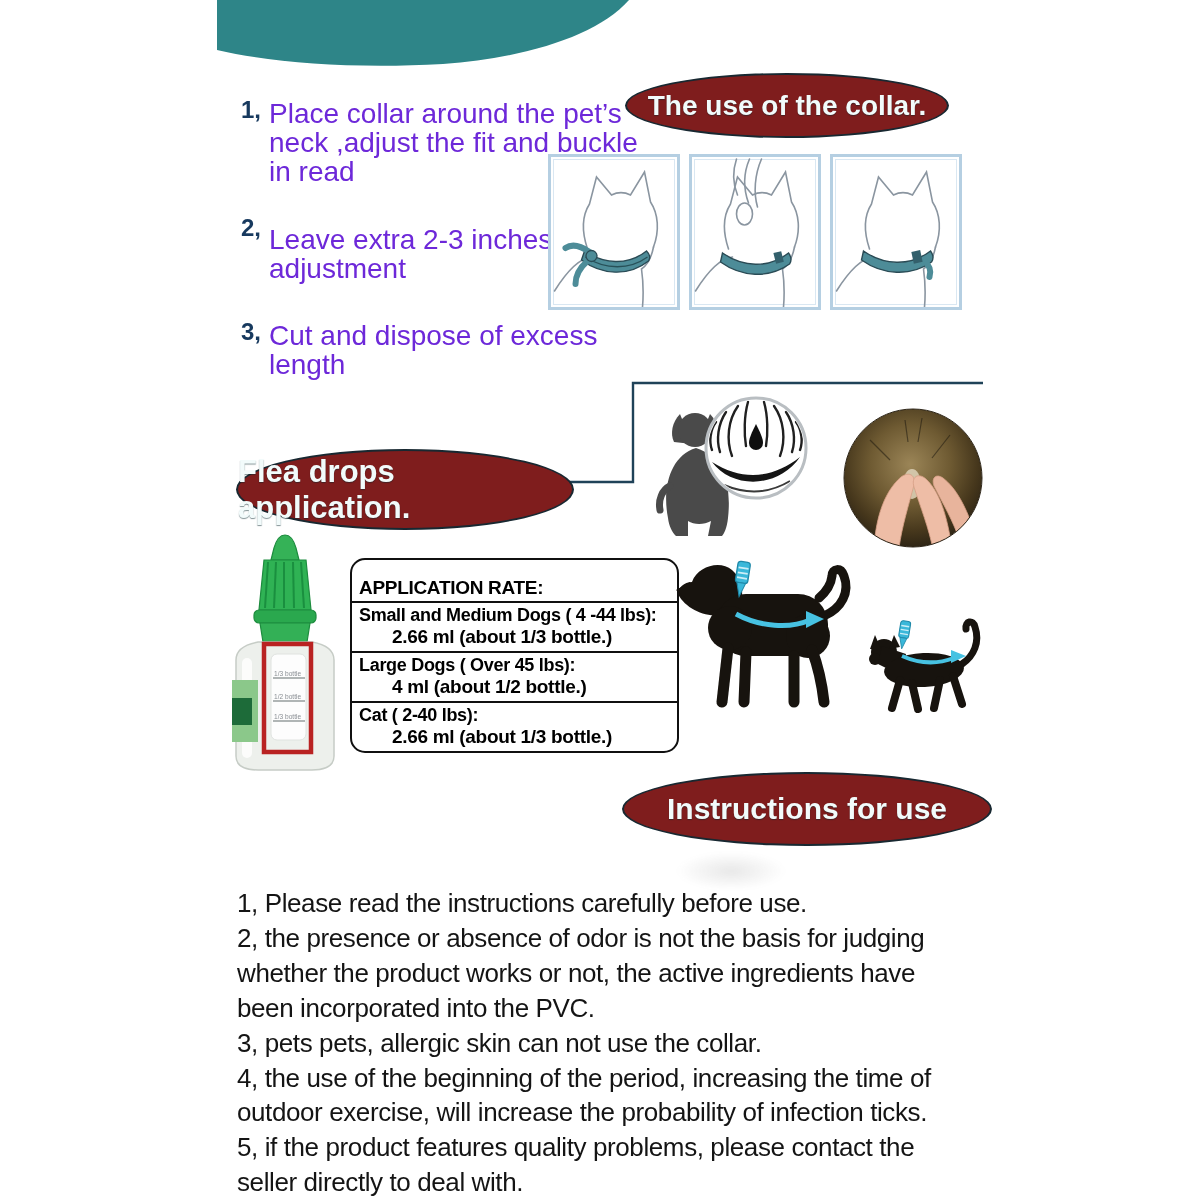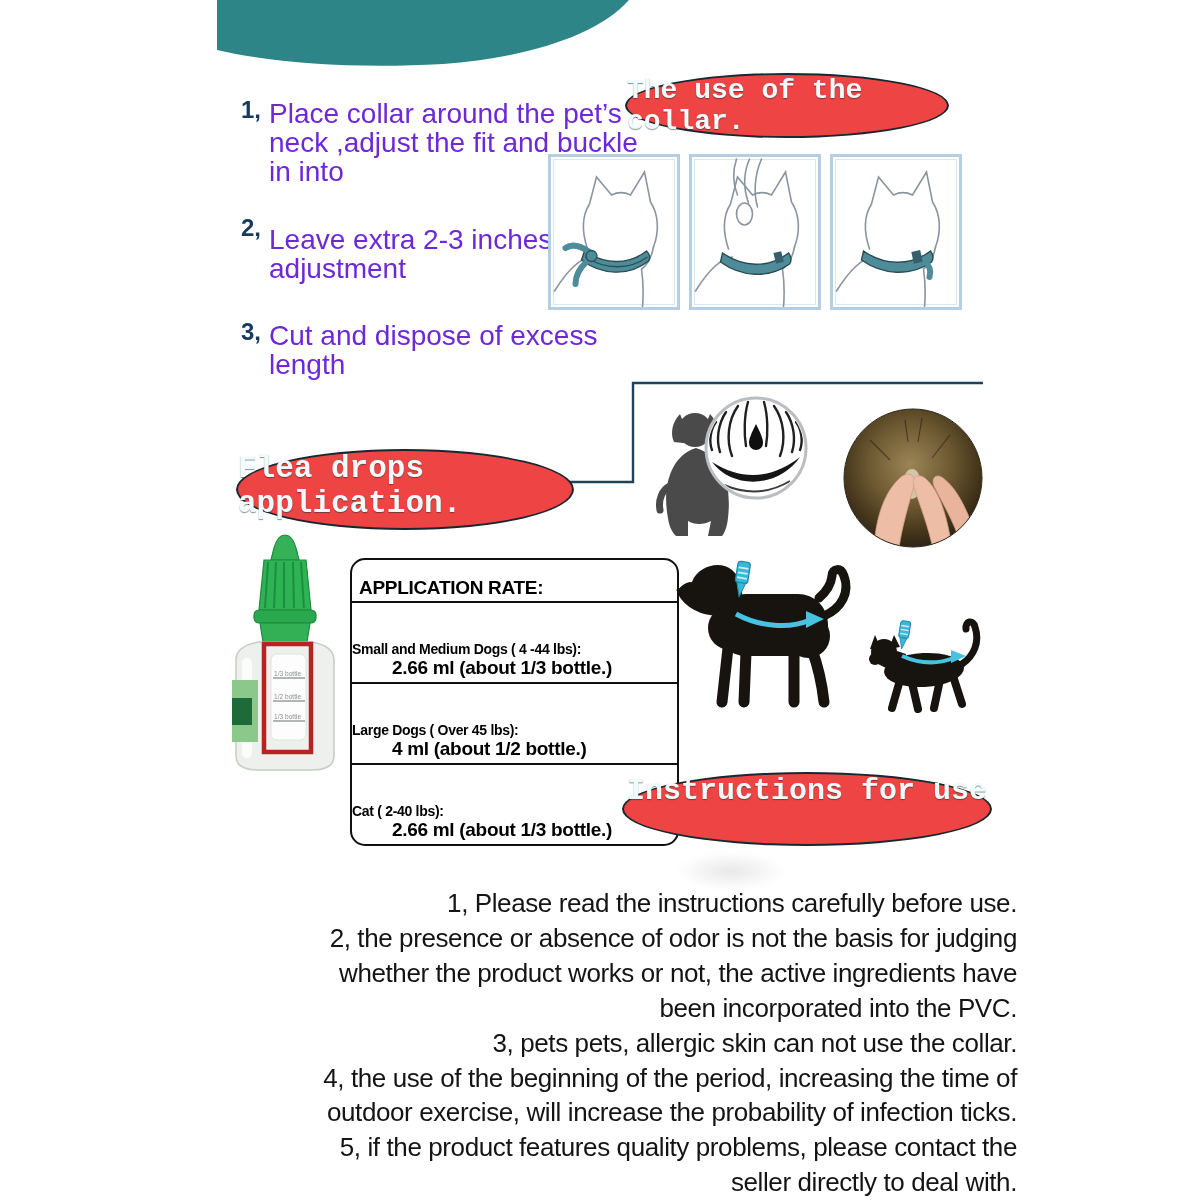--- a/index.html
+++ b/index.html
@@ -11,70 +11,70 @@
   .banner-shape{left:213px;top:0;width:420px;height:70px;}
   .banner-title{left:228px;top:4px;width:320px;color:#ffffff;font-size:43px;font-weight:600;
                 letter-spacing:1px;text-shadow:0 1px 1px rgba(12,46,50,.35);}
 
   
   .step-num{width:26px;color:#17395e;font-size:24px;font-weight:700;}
   .step-text{width:310px;color:#6d28d9;font-size:28px;line-height:29px;}
   .step-text div{white-space:nowrap;}
 
   
-  .oval{border-radius:50%;background:#ef4444;border:2px solid #182831;color:#f2fbfb;
-        display:flex;align-items:flex-start;justify-content:center;font-weight:700;
-        text-shadow:0 1px 1px rgba(10,40,45,.5);font-family:Liberation Mono, monospace;}
+  .oval{border-radius:50%;background:#7f1d1d;border:2px solid #182831;color:#f2fbfb;
+        display:flex;align-items:center;justify-content:center;font-weight:700;
+        text-shadow:0 1px 1px rgba(10,40,45,.5);}
   .oval-collar{left:625px;top:73px;width:320px;height:61px;font-size:28px;font-weight:600;}
   .oval-drops{left:236px;top:449px;width:334px;height:77px;font-size:31px;}
   .oval-instr{left:622px;top:772px;width:366px;height:70px;font-size:30px;}
 
   
   .panels{left:548px;top:154px;width:414px;height:158px;display:flex;gap:9px;}
   .panel{width:132px;height:156px;background:#ffffff;border:3px solid #b5cfe2;
          box-shadow:inset 0 0 0 2px #ffffff, inset 0 0 0 3px #d9e7f2;box-sizing:border-box;}
   .panel svg{display:block;}
 
   
   .connector{left:560px;top:374px;width:432px;height:118px;}
 
   
   .rate-table{left:350px;top:558px;width:329px;border:2.5px solid #101010;border-radius:15px;
               background:#fff;box-sizing:border-box;color:#000;font-weight:700;
               letter-spacing:-0.3px;overflow:hidden;}
   .rate-header{font-size:19px;padding:17px 0 2px 7px;border-bottom:2px solid #101010;white-space:nowrap;}
   .rate-row{border-bottom:2px solid #101010;padding:2px 0 3px 0;}
   .rate-row:last-child{border-bottom:none;}
-  .rate-label{font-size:14px;white-space:nowrap;margin-top:36px;}
+  .rate-label{font-size:18px;padding-left:7px;white-space:nowrap;}
   .rate-value{font-size:19px;padding-left:40px;white-space:nowrap;}
 
   
   .ghost{left:676px;top:852px;width:110px;height:38px;
          background:radial-gradient(ellipse at center, rgba(90,90,90,.14), rgba(90,90,90,0) 70%);
          filter:blur(2px);}
 
   
   .instr-list{left:237px;top:886px;width:780px;color:#141414;font-size:26px;
               line-height:34.9px;letter-spacing:-0.4px;}
-  .instr-list div{white-space:nowrap;text-align:right;}
+  .instr-list div{white-space:nowrap;}
 </style>
 </head>
 <body>
 
 <div id="canvas">
 
   <svg class="abs banner-shape" viewBox="0 0 420 70">
     <path d="M4,0 L4,50 C60,63 140,69 230,64 C312,58 384,36 416,0 Z" fill="#2e8588"></path>
   </svg>
 
   <div class="abs step-num" style="left:241px;top:96px;">1,</div>
   <div class="abs step-text" style="left:269px;top:99px;">
     <div>Place collar around the pet’s</div>
     <div>neck ,adjust the fit and buckle</div>
-    <div>in into</div>
+    <div>in read</div>
   </div>
 
   <div class="abs step-num" style="left:241px;top:214px;">2,</div>
   <div class="abs step-text" style="left:269px;top:225px;">
     <div>Leave extra 2-3 inches for</div>
     <div>adjustment</div>
   </div>
 
   <div class="abs step-num" style="left:241px;top:318px;">3,</div>
   <div class="abs step-text" style="left:269px;top:321px;">

